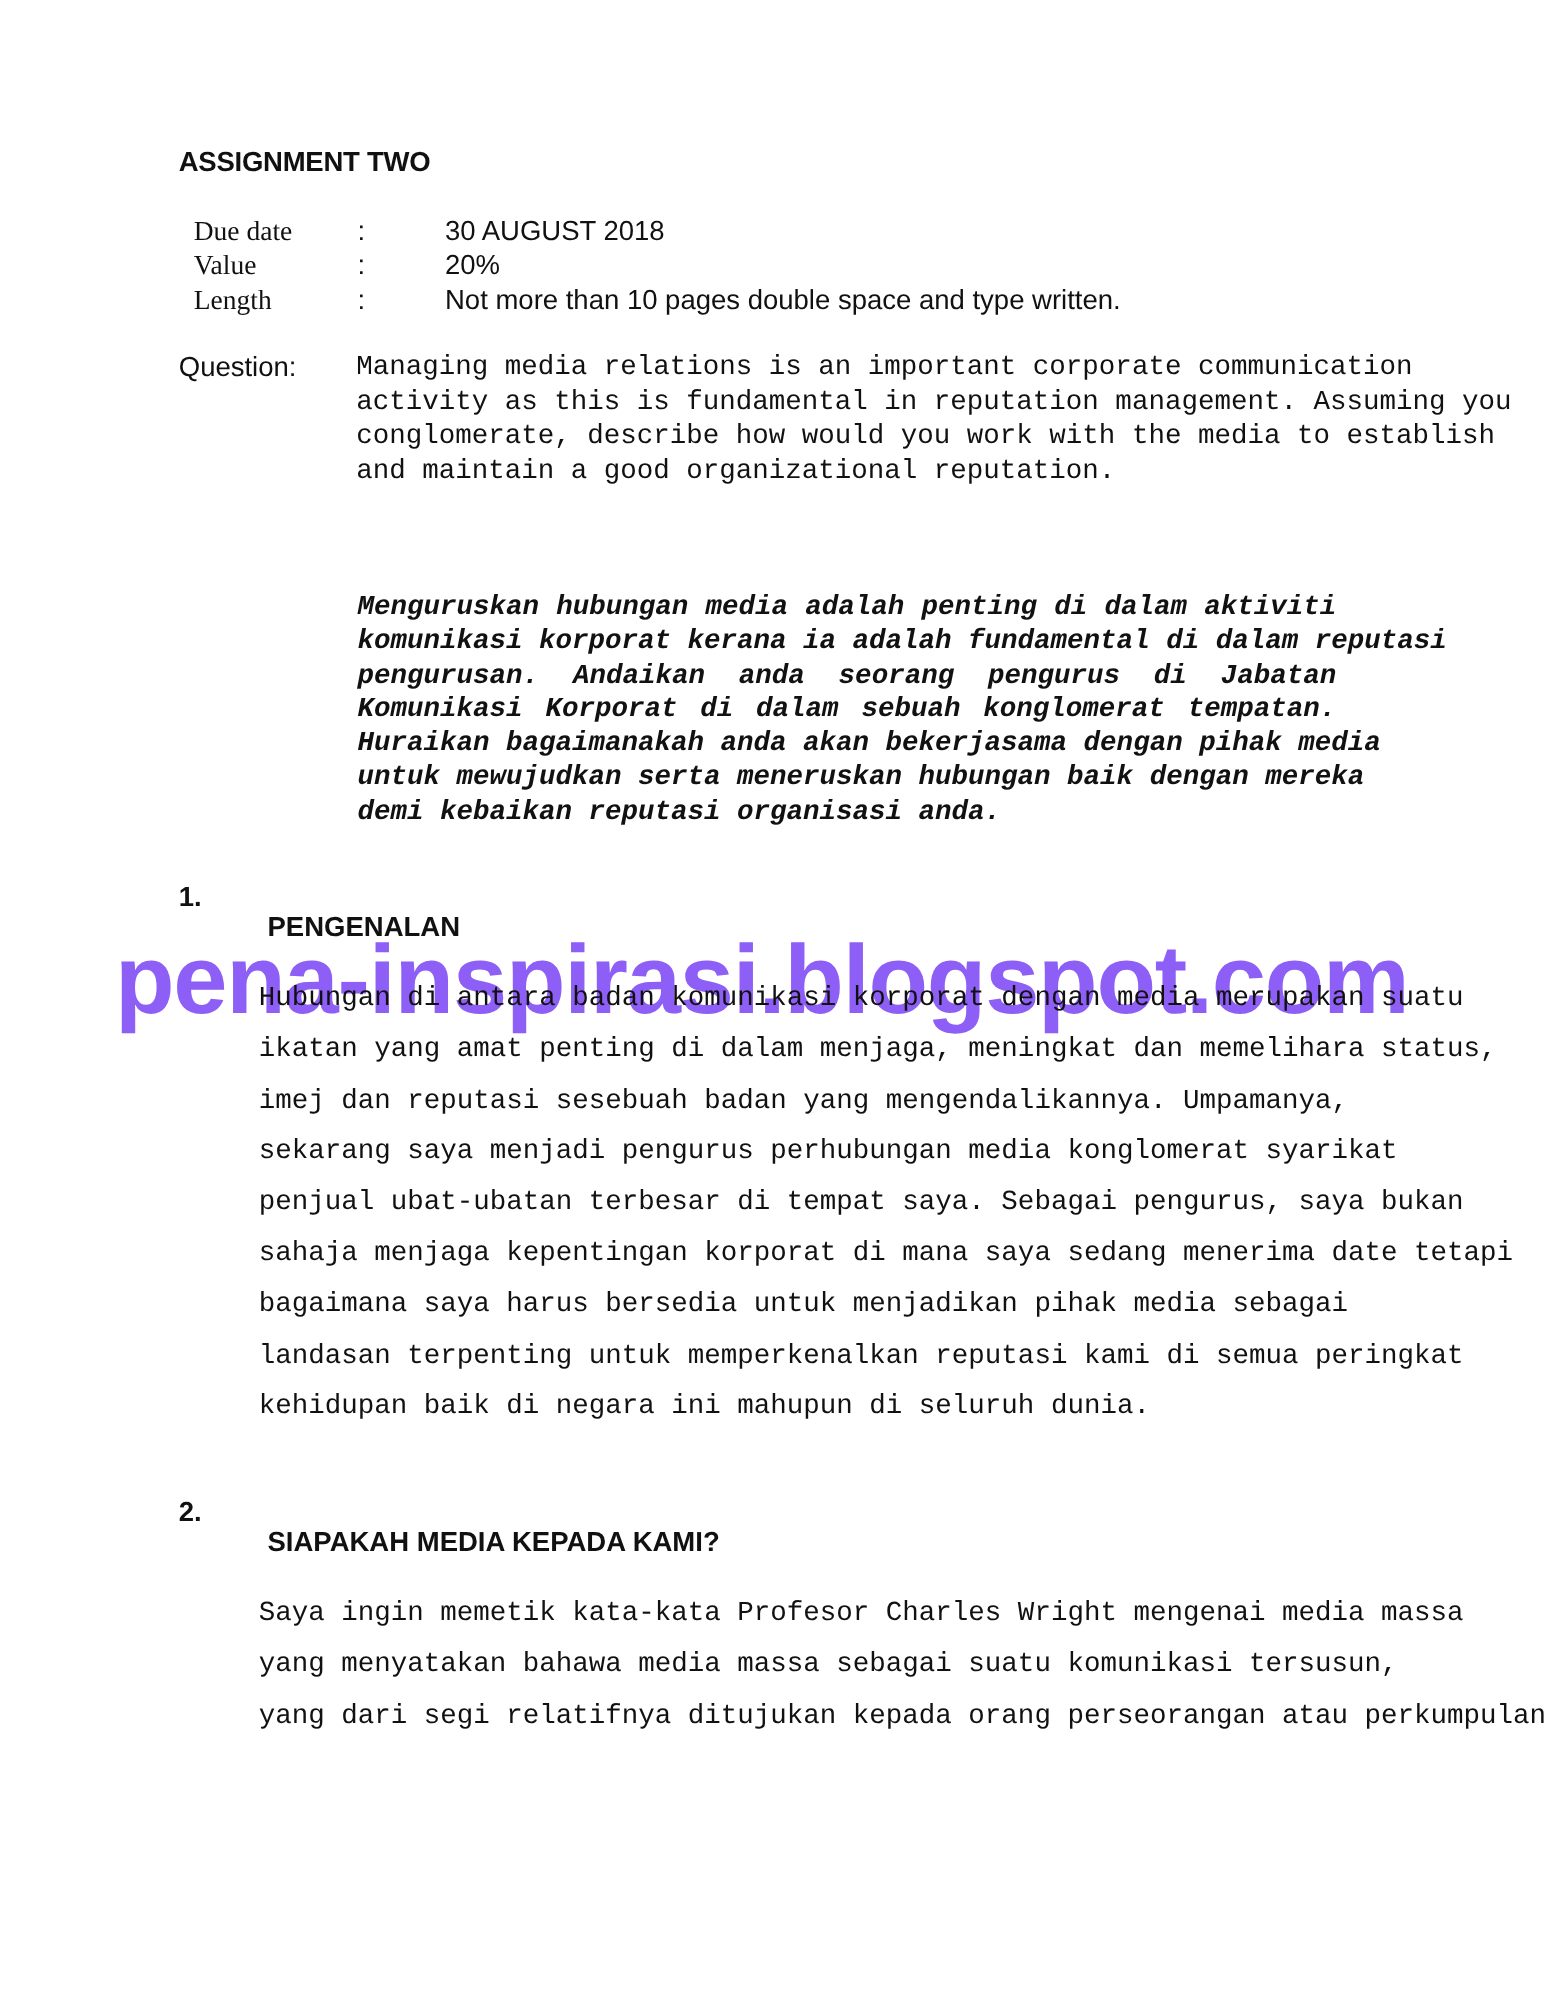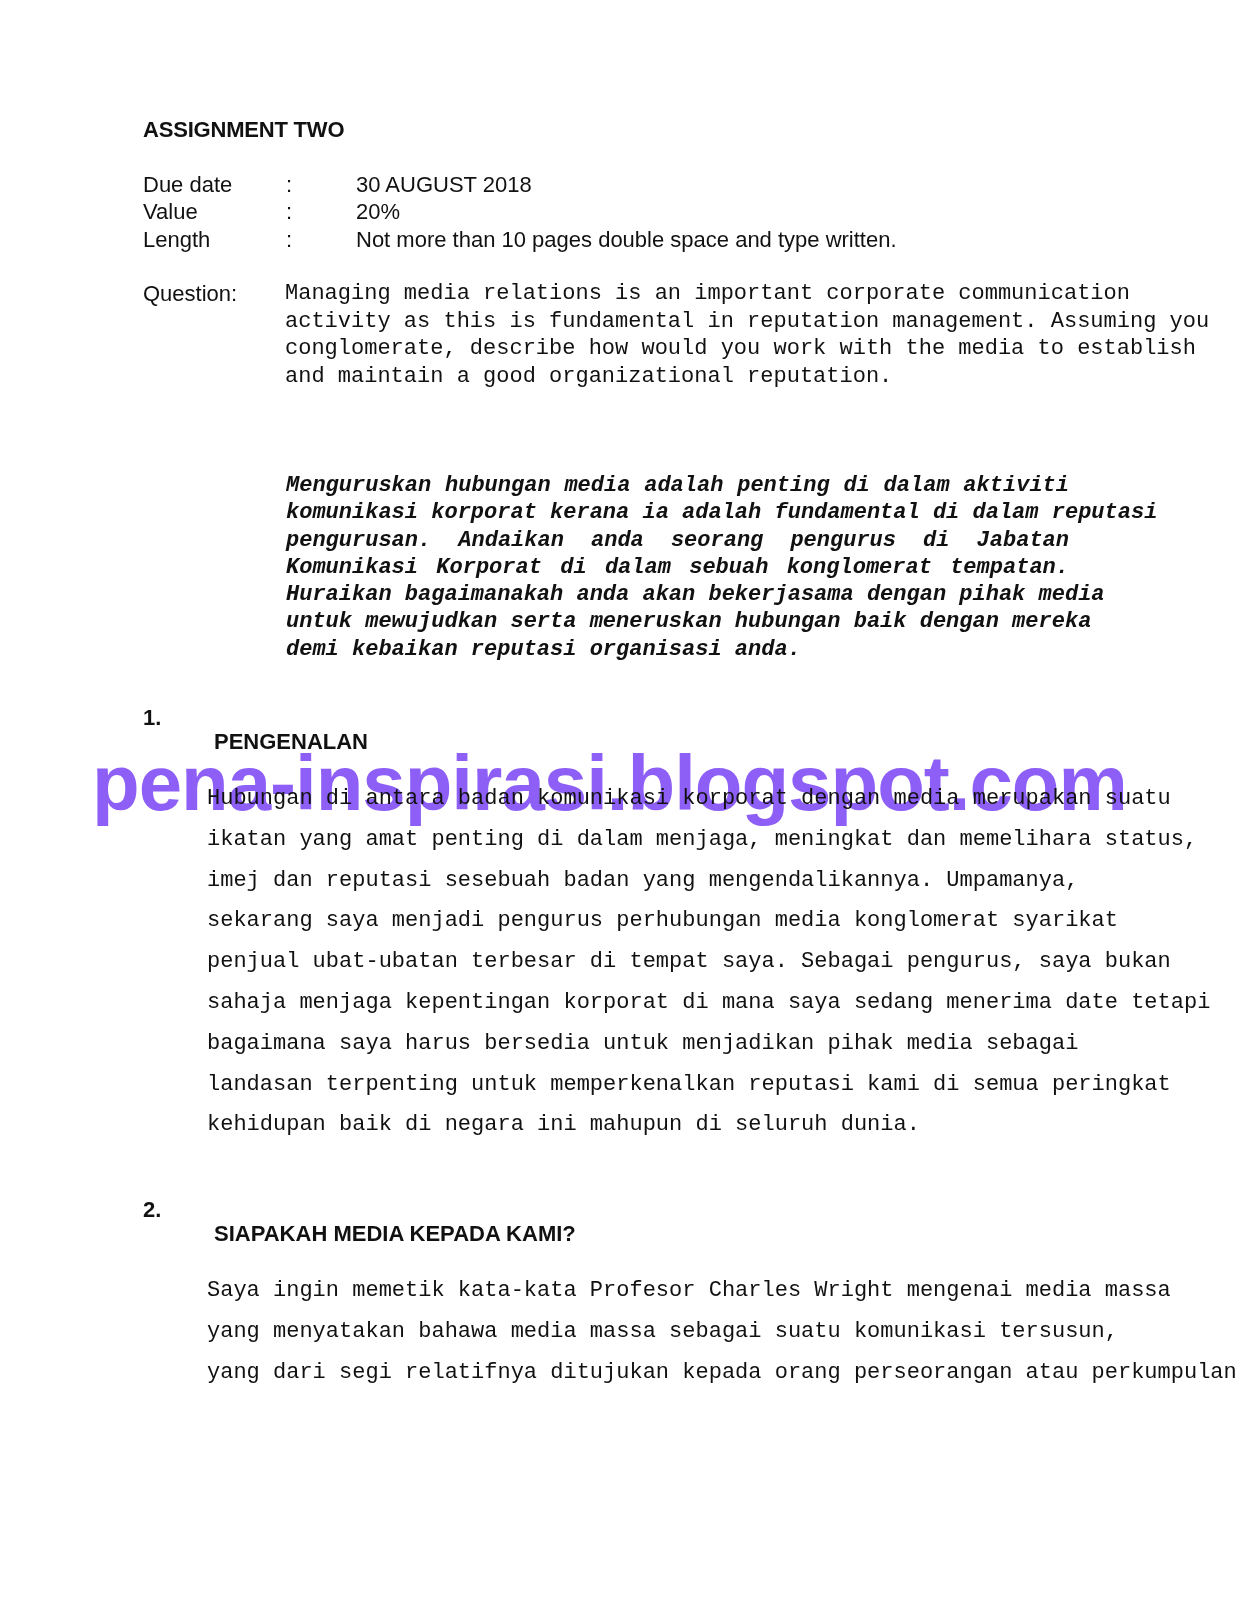--- a/index.html
+++ b/index.html
@@ -6,21 +6,21 @@
   body {
     width: 1236px; height: 1600px; position: relative; overflow: hidden;
     font-family: "Liberation Sans", sans-serif; color: #111111;
   }
   .page { position: absolute; left: 0; top: 0; width: 1236px; height: 1598px; padding-left: 12px; }
   .title {
     position: absolute; left: 143px; top: 117px;
     font-size: 22px; font-weight: bold; letter-spacing: -0.2px;
   }
   .meta-row { position: absolute; left: 143px; font-size: 22px; height: 28px; line-height: 28px; }
-  .meta-row .k { position: absolute; left: 0; white-space: nowrap; }
+  .meta-row .k { position: absolute; left: 12px; white-space: nowrap; font-family: Liberation Serif, serif; }
   .meta-row .c { position: absolute; left: 143px; }
   .meta-row .v { position: absolute; left: 213px; white-space: nowrap; }
 
   .q-label { position: absolute; left: 143px; top: 280px; font-size: 22px; line-height: 27.5px; }
   .q-text {
     position: absolute; left: 285px; top: 280px; width: 783px;
     font-size: 22px; line-height: 27.5px; text-align: justify;
   }
   .q-text .line, .malay .line, .para .line {
     display: block; text-align: justify; text-align-last: justify; white-space: nowrap; font-family: Liberation Mono, monospace;

